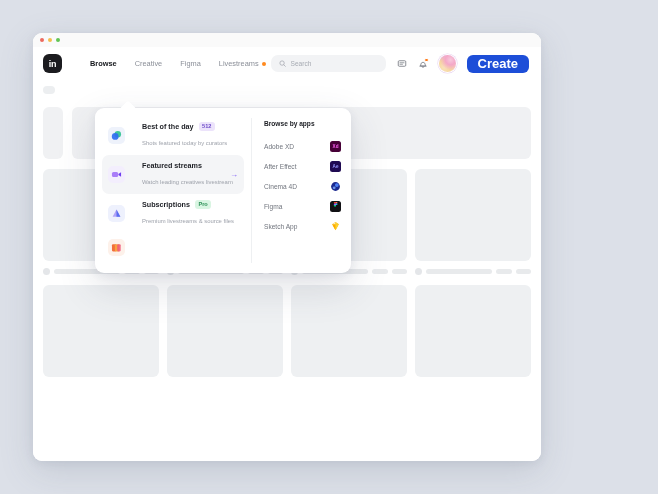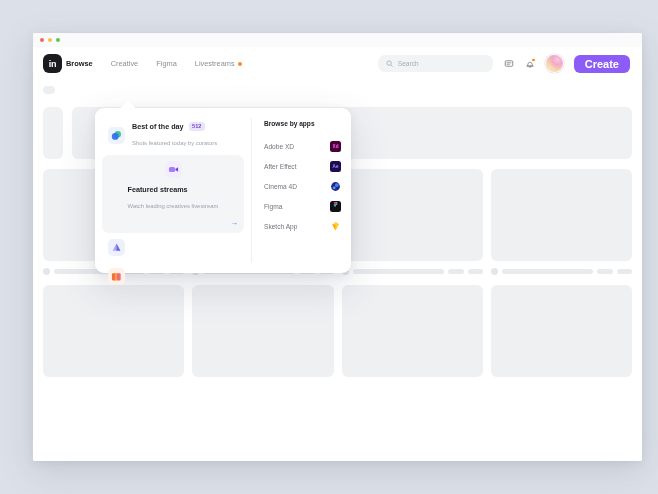--- a/index.html
+++ b/index.html
@@ -7,23 +7,23 @@
     width: 658px; height: 494px;
     background: #dde1e9;
     font-family: "Liberation Sans", sans-serif;
     overflow: hidden;
   }
   .page { position: relative; width: 658px; height: 494px; background: #dce0e8; }
 
   
   .window {
     position: absolute; left: 33px; top: 33px;
-    width: 609px; height: 428px;
+    width: 508px; height: 428px;
     background: #ffffff;
-    border-radius: 2px;
+    border-radius: 9px;
     box-shadow: 0 10px 34px rgba(90,100,120,.18), 0 2px 8px rgba(90,100,120,.10);
     overflow: hidden;
   }
   .titlebar { height: 14px; background: #fafafa; position: relative; }
   .dots { position: absolute; left: 7px; top: 5px; display: flex; gap: 4px; }
   .dot { width: 4px; height: 4px; border-radius: 50%; }
   .dot.r { background: #ed6a5e; }
   .dot.y { background: #f4bf4f; }
   .dot.g { background: #61c554; }
 
@@ -34,21 +34,21 @@
     padding: 0 12px 0 10px;
     position: relative; z-index: 30;
   }
   .logo {
     width: 19px; height: 19px; border-radius: 6px;
     background: #1b1b1f; color: #fff;
     font-size: 9px; font-weight: bold; letter-spacing: -.3px;
     display: flex; align-items: center; justify-content: center;
     flex: 0 0 auto;
   }
-  .nav { display: flex; align-items: center; margin-left: 4px; gap: 18px; }
+  .nav { display: flex; align-items: center; margin-left: 28px; gap: 18px; }
   .nav-item {
     font-size: 7.4px; color: #8b8f98; white-space: nowrap;
     display: flex; align-items: center; gap: 3px; cursor: pointer;
   }
   .nav-item.active { color: #16181d; font-weight: bold; }
   .live-dot { width: 4px; height: 4px; border-radius: 50%; background: #ff8a1e; }
 
   .header-right { margin-left: auto; display: flex; align-items: center; gap: 11px; }
   .search {
     width: 115px; height: 17px; border-radius: 7px;
@@ -66,22 +66,22 @@
     width: 17px; height: 17px; border-radius: 50%;
     background:
       radial-gradient(circle at 68% 28%, #f7c9dd 0%, #f4a8c8 30%, transparent 62%),
       radial-gradient(circle at 30% 72%, #f9e2bb 0%, #f6d79f 40%, transparent 70%),
       linear-gradient(135deg, #d9a7e8 0%, #f3b3cf 45%, #fbe3b6 100%);
     box-shadow: 0 0 0 1px #fff, 0 0 0 1.6px #ead7f2;
     cursor: pointer;
   }
   .create-btn {
     height: 18px; padding: 0 11px; border-radius: 6px;
-    background: #8b5cf6; color: #fff;
-    font-size: 11px; font-weight: bold;
+    background: #1d4ed8; color: #fff;
+    font-size: 13px; font-weight: bold;
     display: flex; align-items: center; justify-content: center;
     cursor: pointer; border: none;
   }
 
   
   .main { position: relative; padding: 6px 10px 0 10px; background: #fff; height: 381px; }
 
   .band { display: flex; gap: 8px; }
   .band-left { width: 12px; }
   .band-left .pill { height: 8px; border-radius: 4px; background: #eceef0; margin-bottom: 9px; }
@@ -112,25 +112,25 @@
   .dropdown::before {
     content: ""; position: absolute; left: 27px; top: -5px;
     width: 12px; height: 12px; background: #fff;
     transform: rotate(45deg); border-radius: 2px;
   }
   .dd-left { width: 156px; padding: 8px 7px; position: relative; z-index: 2; }
   .dd-divider { width: 1px; background: #eef0f2; margin: 10px 0; }
   .dd-right { flex: 1; padding: 12px 10px 8px 12px; position: relative; z-index: 2; }
 
   .dd-item {
-    display: flex; align-items: center; gap: 7px;
+    display: flex; align-items: center; gap: 17px;
     padding: 6px 6px; border-radius: 7px; cursor: pointer;
     position: relative;
   }
-  .dd-item.hover { background: #f4f5f7; flex-direction: column; }
+  .dd-item.hover { background: #f4f5f7; }
   .dd-ico {
     width: 17px; height: 17px; border-radius: 5px;
     flex: 0 0 auto; display: flex; align-items: center; justify-content: center;
     position: relative; overflow: hidden;
   }
   .ico-best { background: #eef2fb; }
   .ico-feat { background: #f3eefd; }
   .ico-subs { background: #eef1fd; }
   .ico-feed { background: #fdf1ea; }
   .dd-txt { min-width: 0; }
@@ -333,20 +333,27 @@
           <span class="dd-arrow">→</span>
         </div>
 
         <div class="dd-item">
           <span class="dd-ico ico-subs">
             <svg width="13" height="13" viewBox="0 0 20 20">
               <path d="M4 15 L10 4 L16 15 Z" fill="#b3a6f7"></path>
               <path d="M10 4 L16 15 L10 15 Z" fill="#5b6ff0"></path>
             </svg>
           </span>
+          <span class="dd-txt">
+            <span class="dd-title-row">
+              <span class="dd-title">Subscriptions</span>
+              <span class="badge badge-pro">Pro</span>
+            </span>
+            <span class="dd-sub">Premium livestreams &amp; source files</span>
+          </span>
         </div>
 
         <div class="dd-item">
           <span class="dd-ico ico-feed">
             <svg width="13" height="13" viewBox="0 0 20 20">
               <rect x="3" y="5" width="7" height="11" rx="1.6" fill="#f2703a"></rect>
               <rect x="7.5" y="5" width="7" height="11" rx="1.6" fill="#f9a23f"></rect>
               <rect x="11" y="5" width="5.5" height="11" rx="1.6" fill="#f05a7a" opacity=".85"></rect>
             </svg>
           </span>

